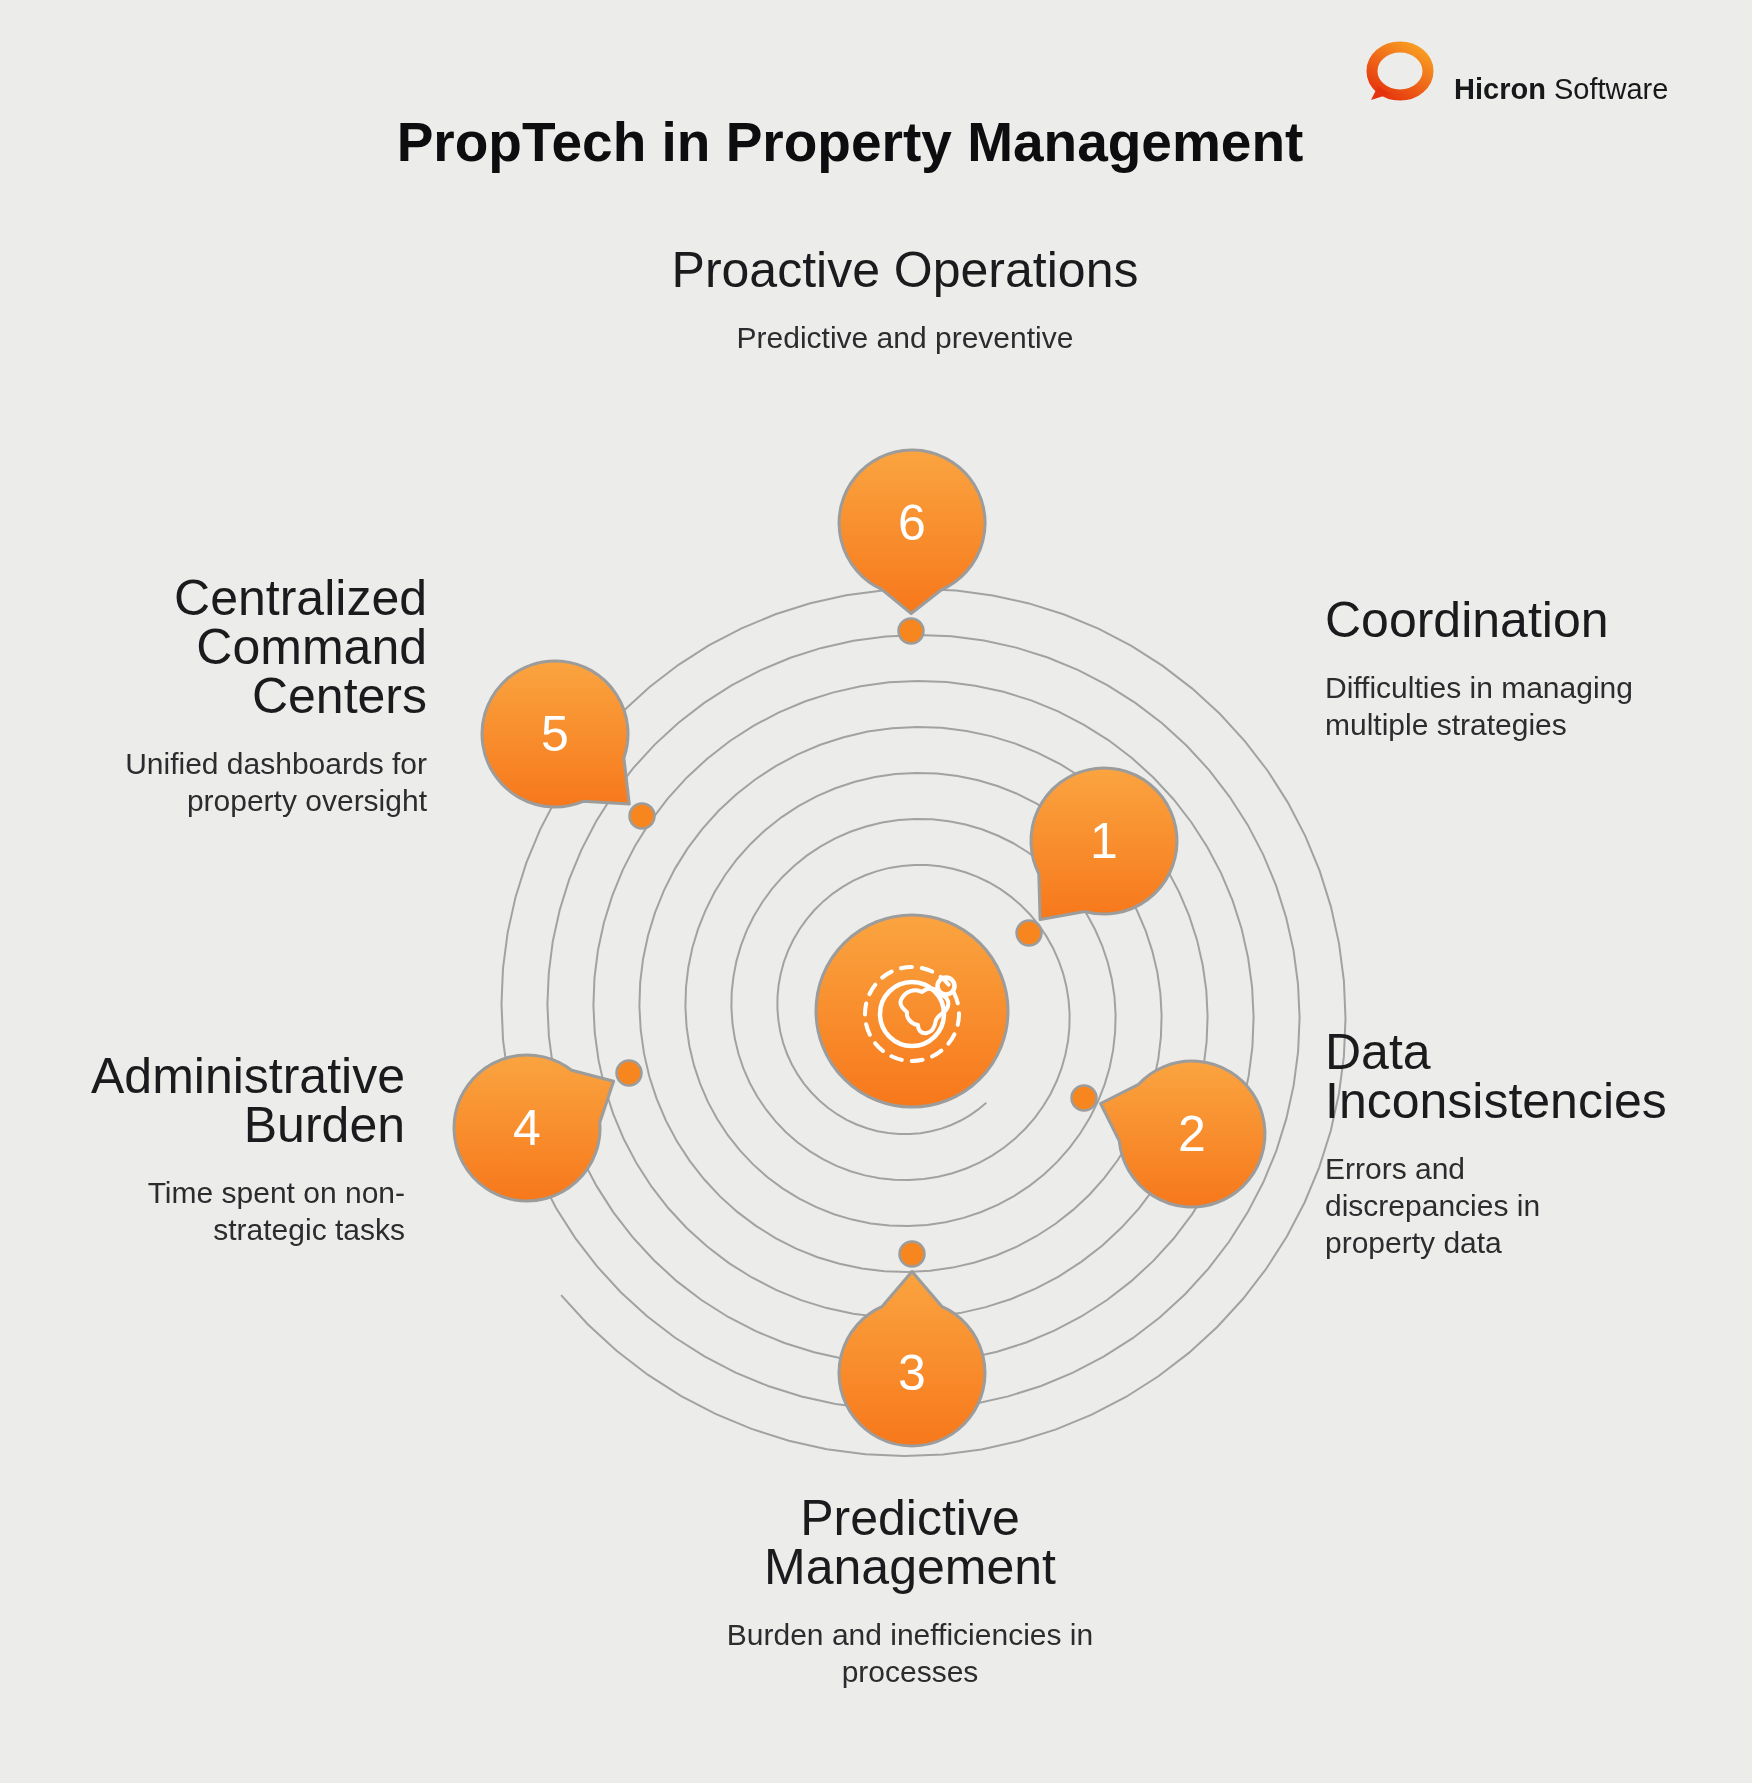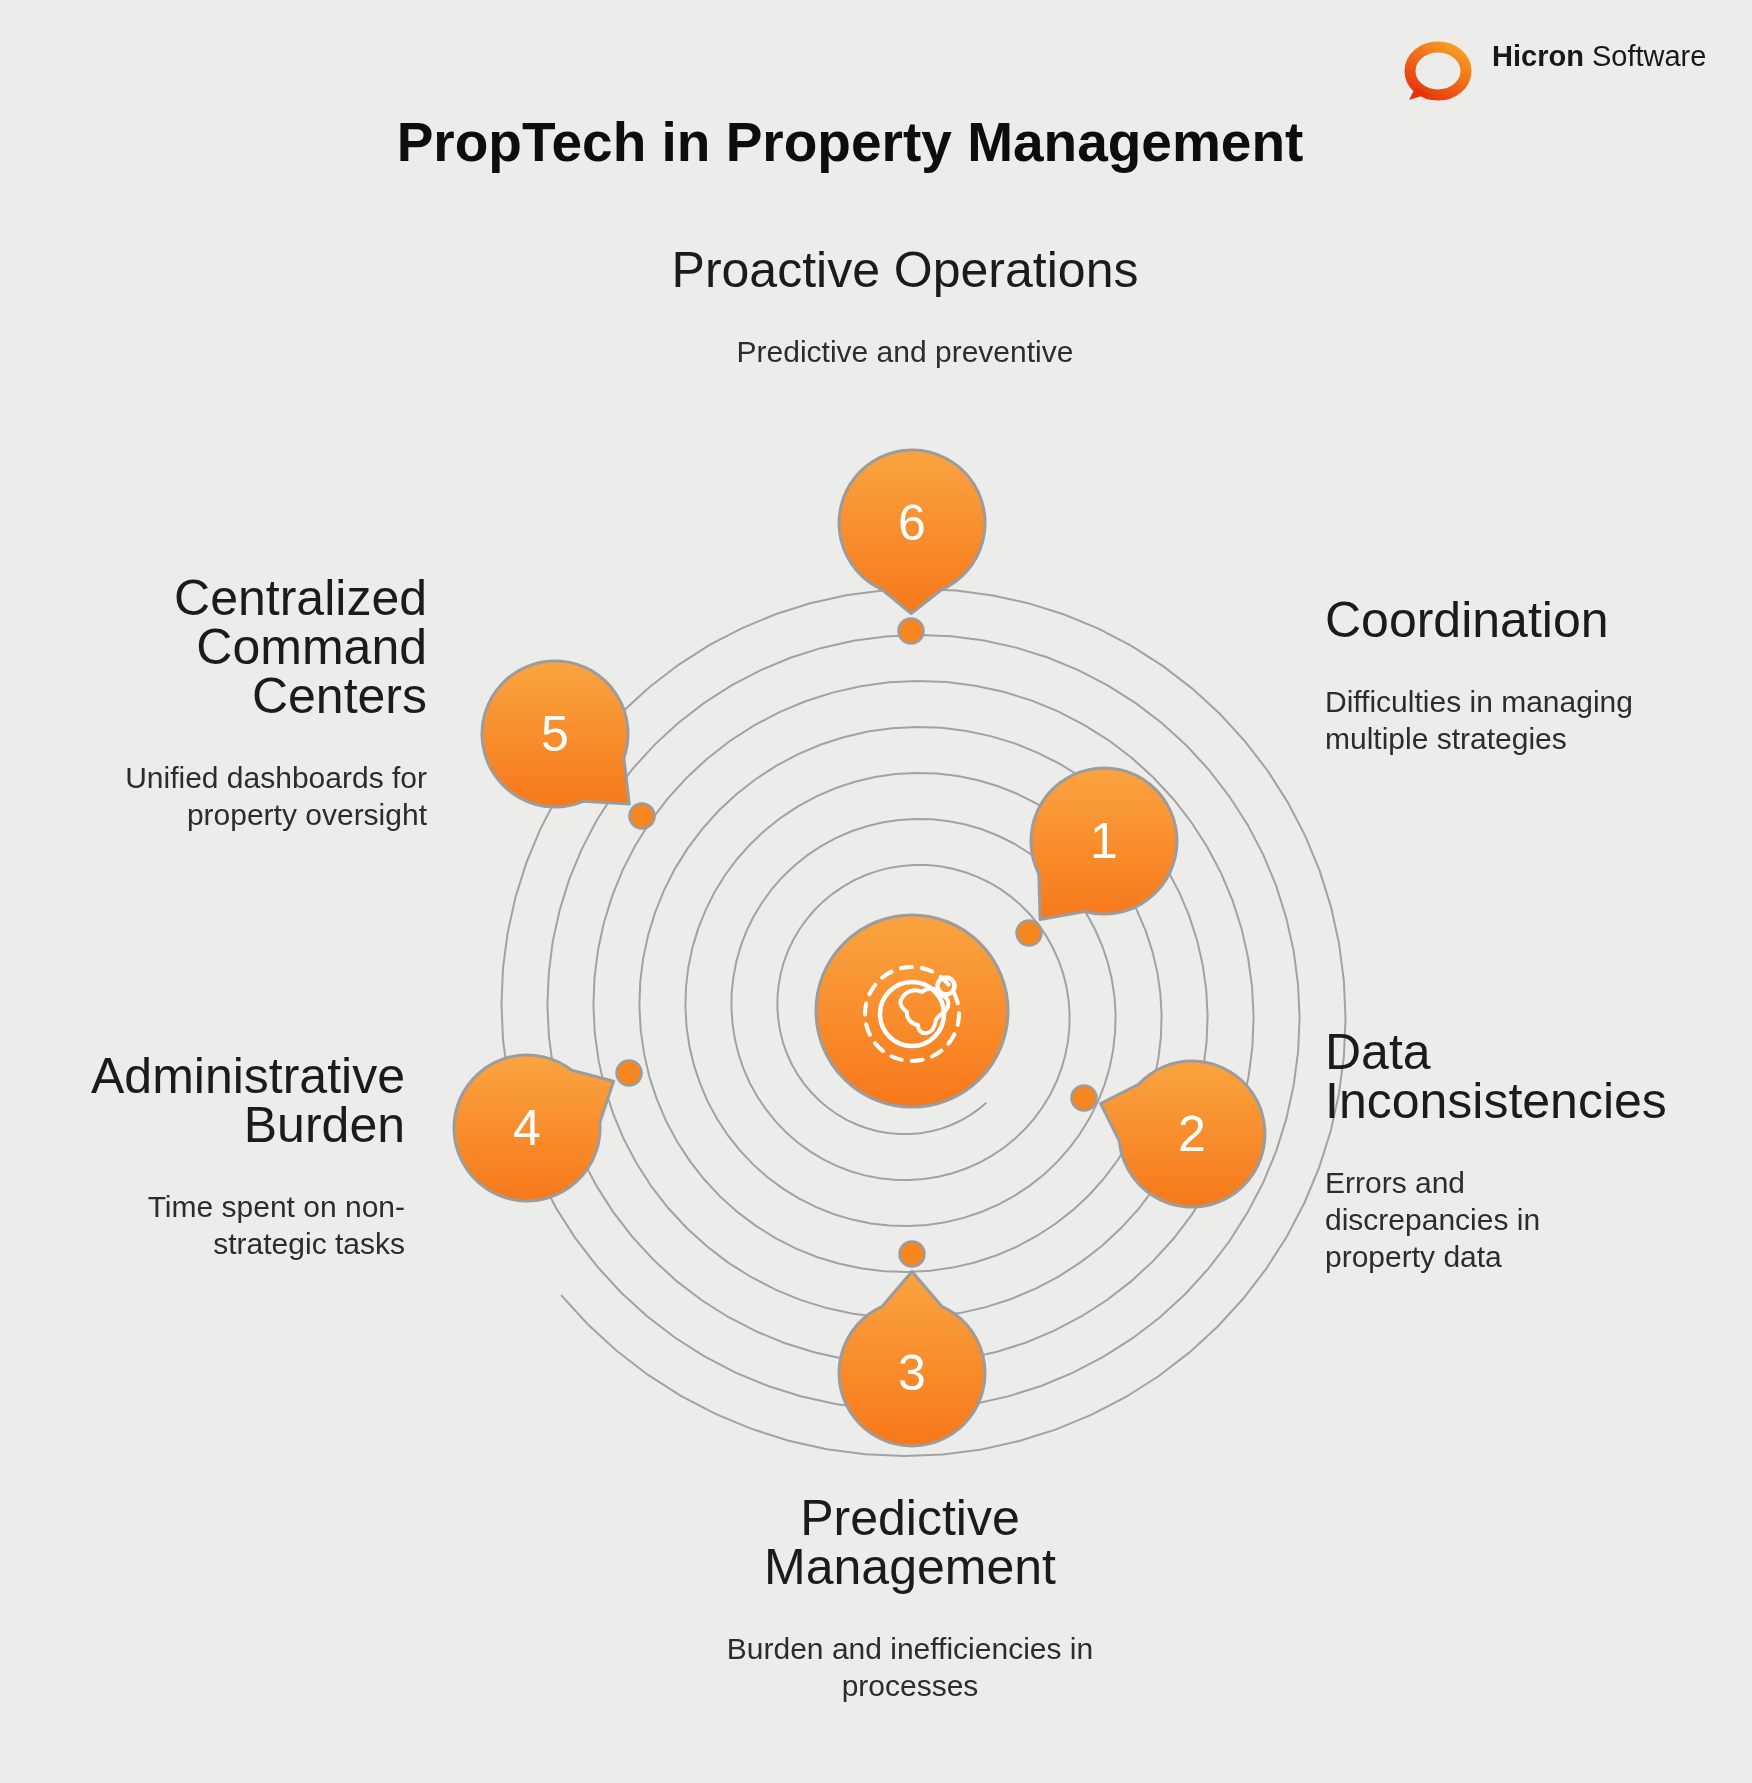--- a/index.html
+++ b/index.html
@@ -20,26 +20,26 @@
   .bubble-num{
     fill:#ffffff;font-size:50px;font-weight:400;
     font-family:"Liberation Sans","DejaVu Sans",sans-serif;
   }
   .center-ring{stroke:var(--stroke);stroke-width:3;}
   .globe-stroke{fill:none;stroke:#ffffff;}
   .page-title{
     position:absolute;top:110px;left:0;width:1700px;text-align:center;
     font-size:55px;font-weight:700;color:var(--title);letter-spacing:0;
   }
-  .logo{position:absolute;left:1400px;top:40px;display:flex;align-items:flex-start;}
+  .logo{position:absolute;left:1362px;top:40px;display:flex;align-items:flex-end;}
   .logo-text{font-size:29px;color:#17181A;margin-left:16px;white-space:nowrap;}
   .logo-text b{font-weight:700;}
   .tblock{position:absolute;}
   .tblock .heading{font-size:50px;line-height:49px;font-weight:500;color:var(--heading);}
-  .tblock .desc{font-size:30px;line-height:37px;font-weight:400;color:var(--desc);margin-top:38px;}
+  .tblock .desc{font-size:30px;line-height:37px;font-weight:400;color:var(--desc);margin-top:24px;}
   .align-left{text-align:left;}
   .align-right{text-align:right;}
   .align-center{text-align:center;}
 </style>
 </head>
 <body>
 
 <div class="stage">
 
   <div class="logo">

